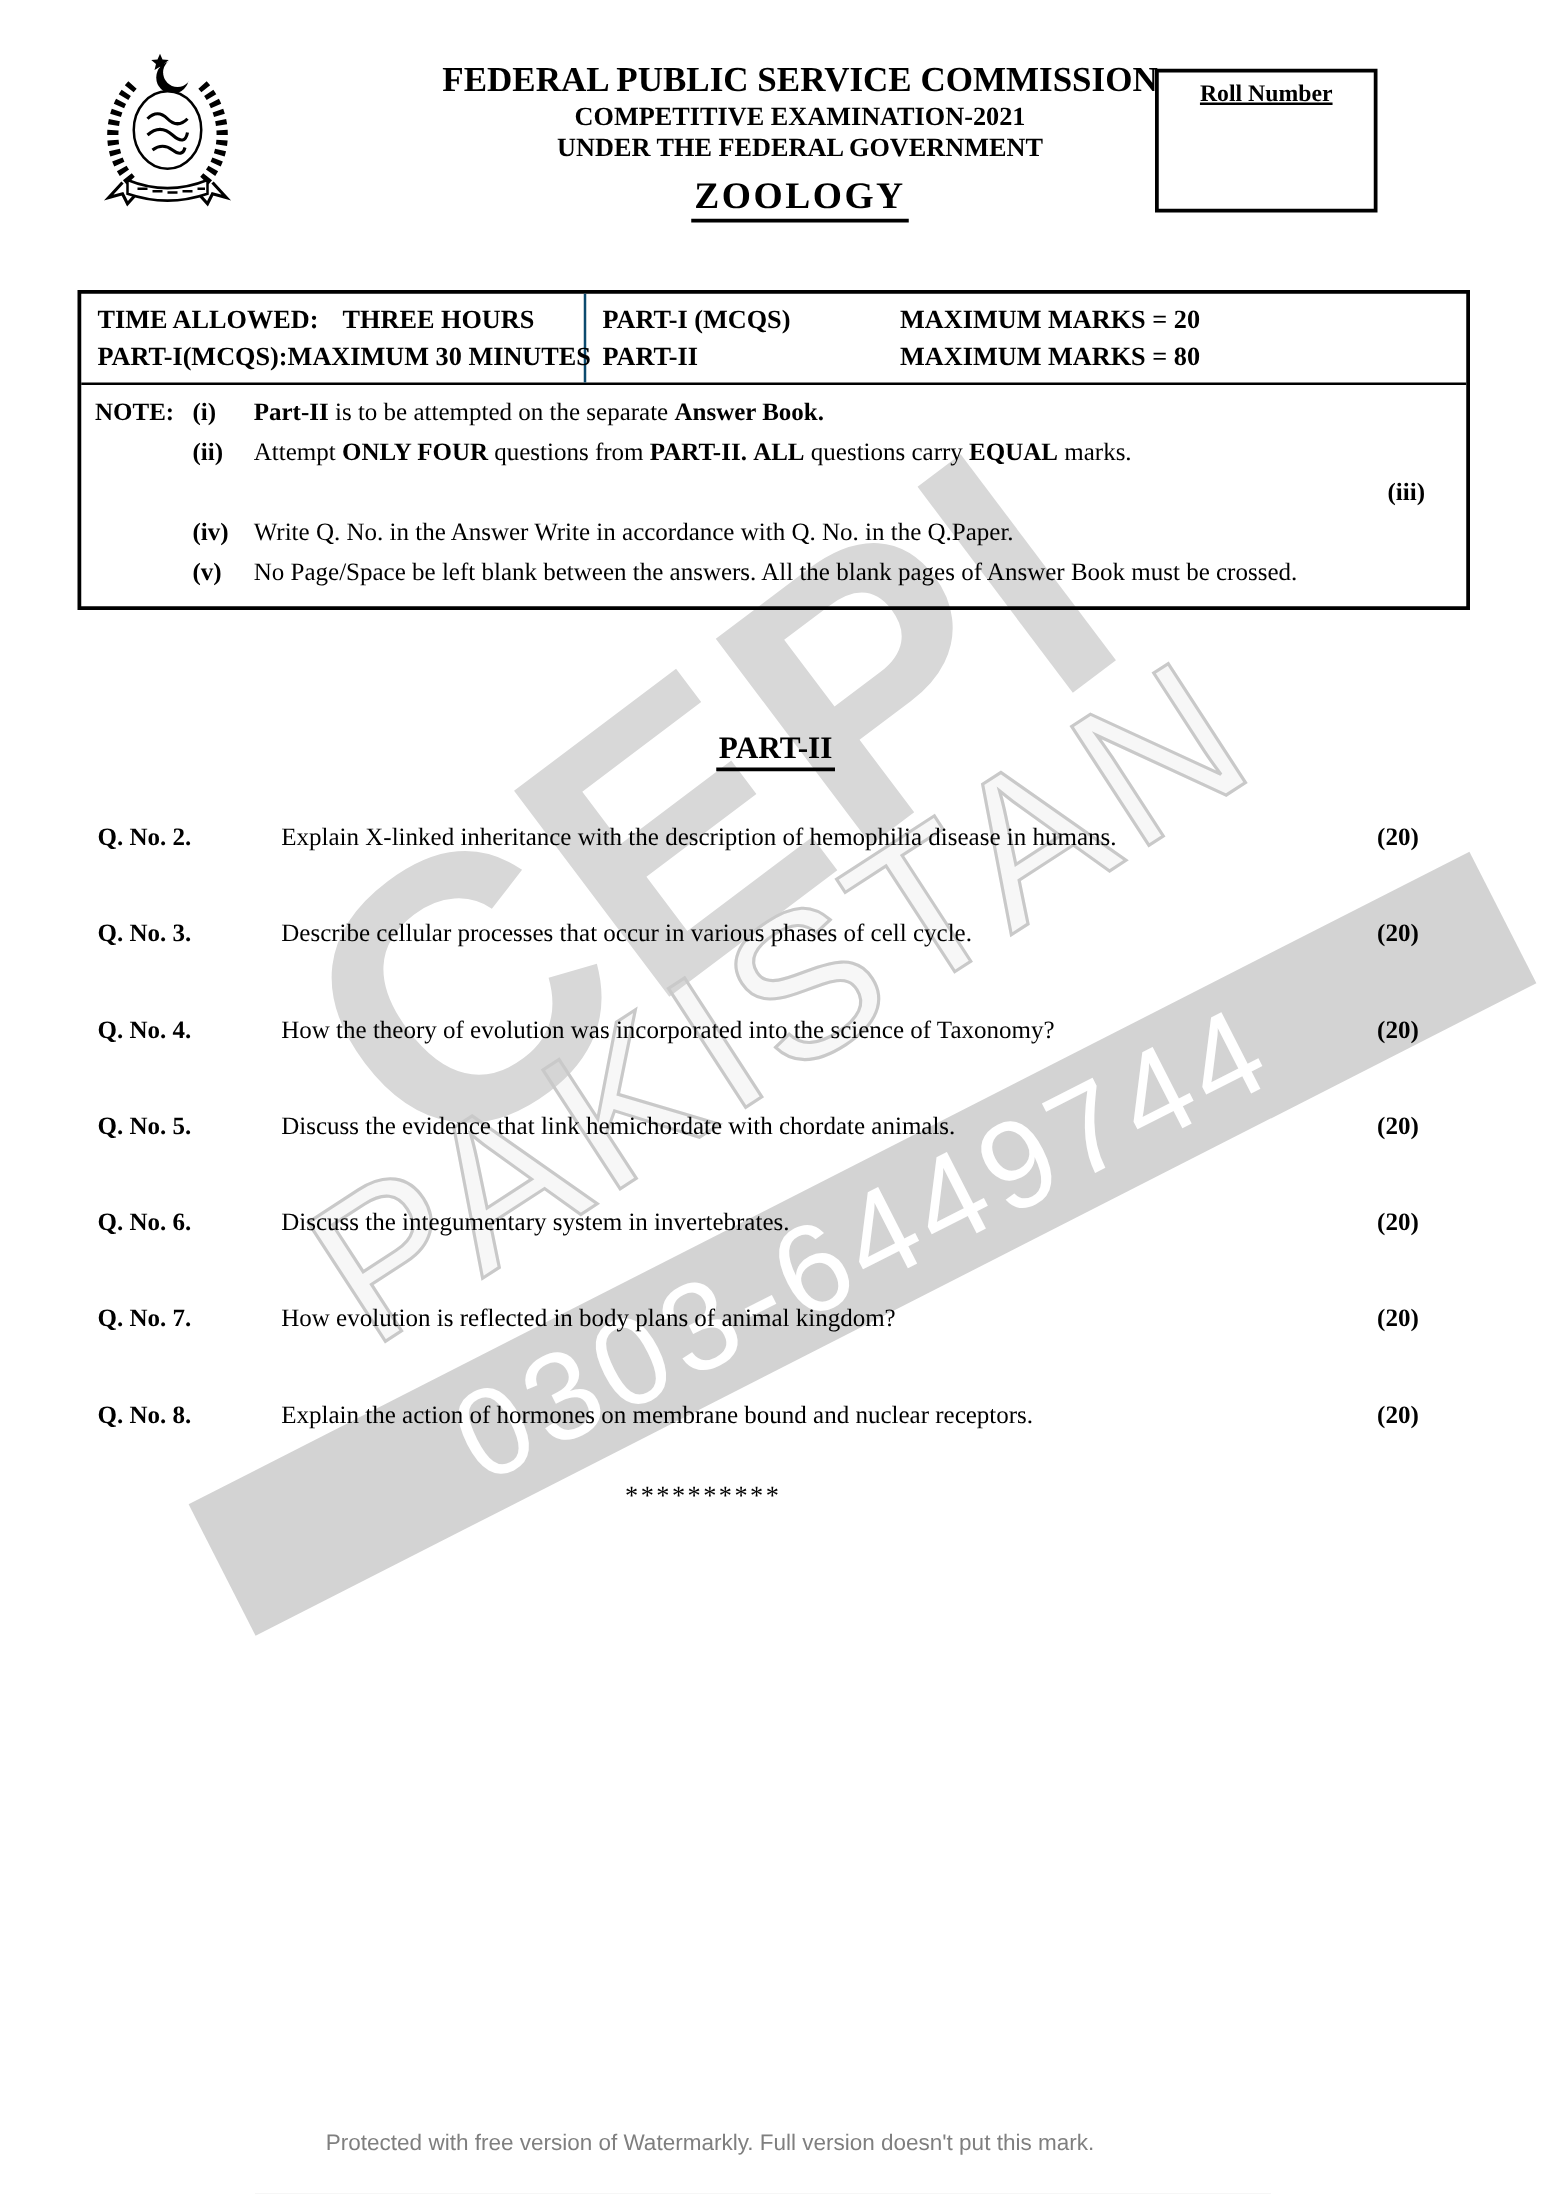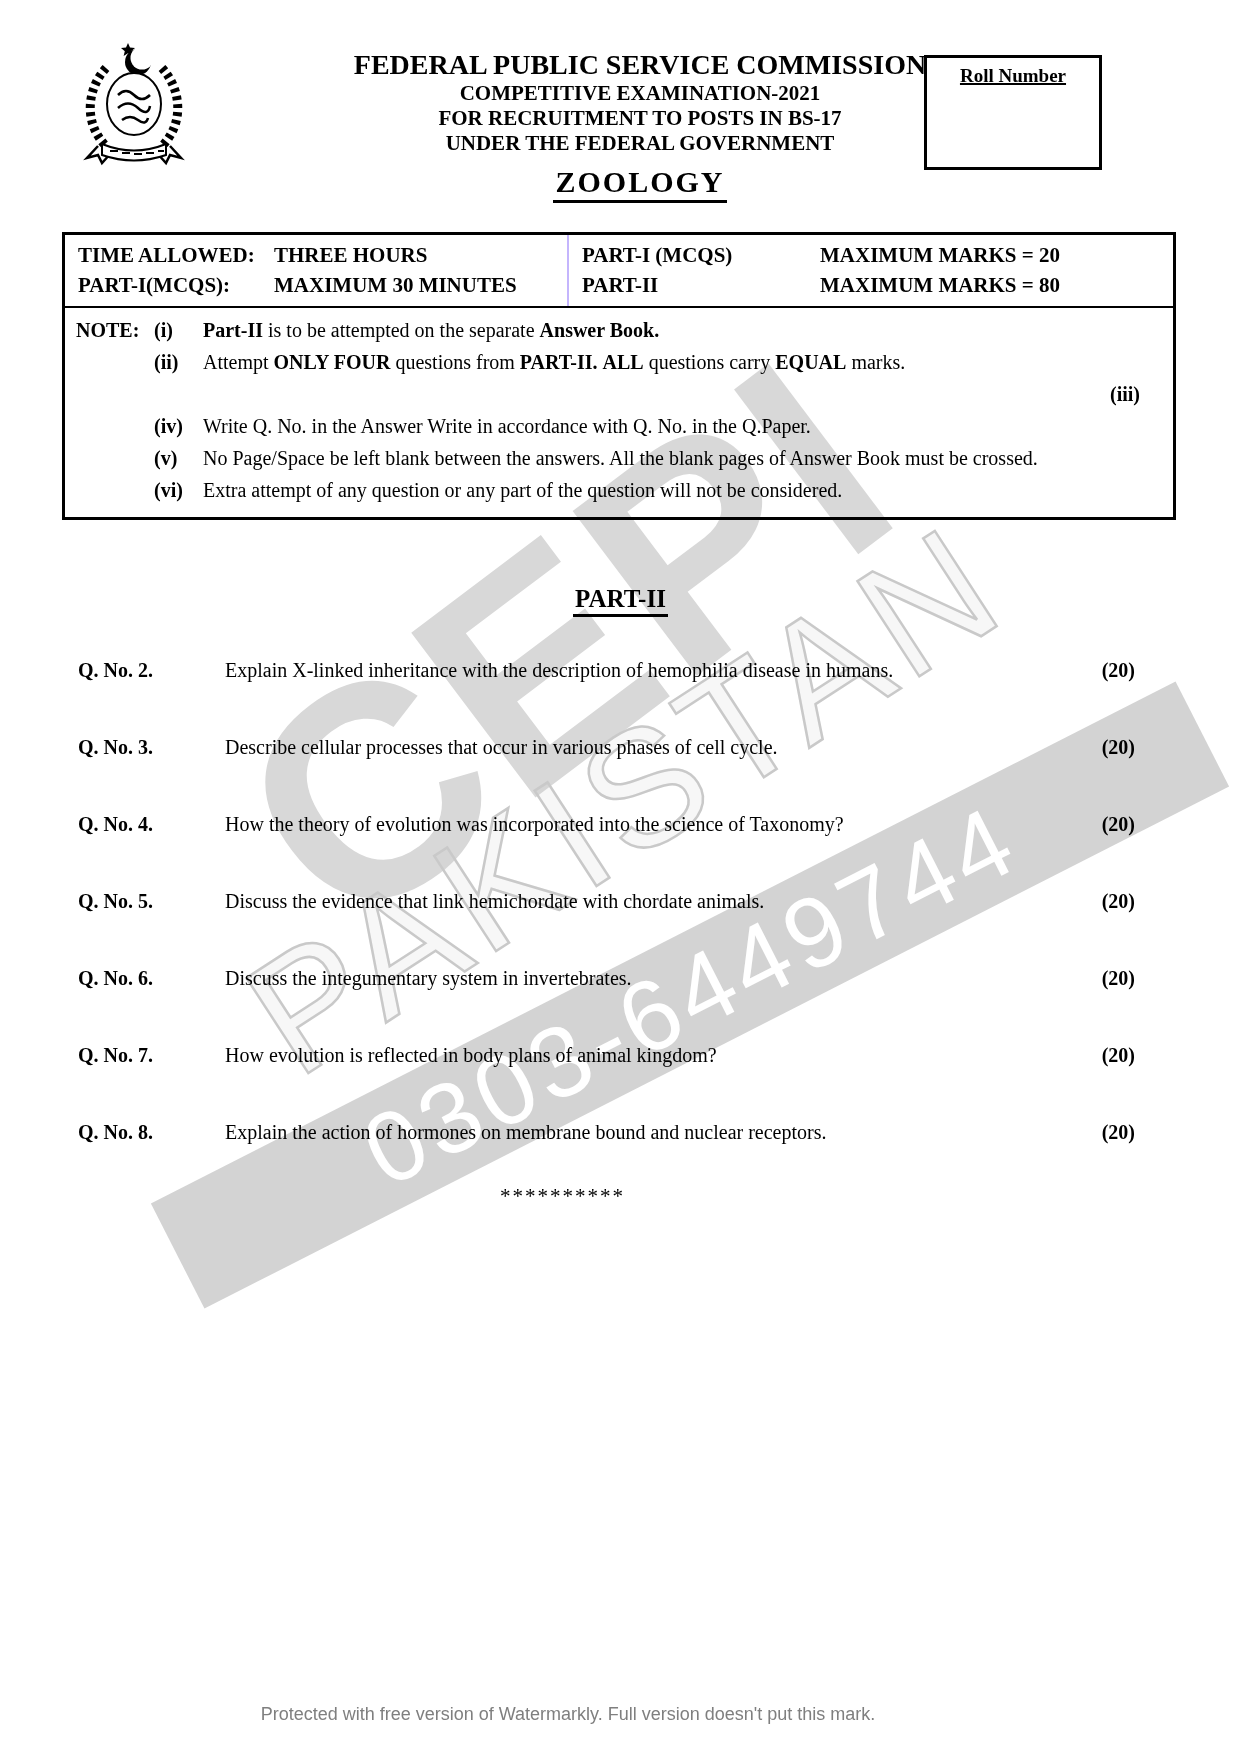--- a/index.html
+++ b/index.html
@@ -31,21 +31,21 @@
   .subject-wrap{margin-top:9px;}
   .subject{display:inline-block;font-size:30px;letter-spacing:2px;border-bottom:3px solid #000;padding:0 2px 1px;}
   .roll-box{position:absolute;left:924px;top:55px;width:172px;height:102px;border:3px solid #000;
             text-align:center;padding-top:7px;}
   .roll-label{display:inline-block;font-weight:bold;font-size:19px;text-decoration:underline;
               text-decoration-thickness:2px;}
 
   
   .info-table{position:absolute;left:62px;top:232px;width:1114px;border:3px solid #000;box-sizing:border-box;}
   .it-top{display:flex;border-bottom:2px solid #000;}
-  .it-left{width:504px;border-right:2px solid #c4b5fd;padding:5px 0 6px 13px;box-sizing:border-box;}
+  .it-left{width:404px;border-right:2px solid #0c4a6e;padding:5px 0 6px 13px;box-sizing:border-box;}
   .it-right{flex:1;padding:5px 0 6px 13px;}
   .it-row{display:flex;font-weight:bold;font-size:21px;line-height:30px;white-space:nowrap;}
   .it-left .it-key{width:196px;}
   .it-right .it-key{width:238px;}
   .it-notes{padding:7px 14px 10px 11px;font-size:20px;}
   .note-row{display:flex;line-height:31px;margin-bottom:1px;justify-content:space-between;}
   .note-prefix{width:78px;font-weight:bold;flex:none;}
   .note-num{width:49px;font-weight:bold;flex:none;}
   .note-text{flex:1;text-align:justify;padding-right:112px;}
 
@@ -89,21 +89,20 @@
       <ellipse cx="66" cy="64" rx="27" ry="31" fill="#fff" stroke="#000" stroke-width="2"></ellipse>
       <path d="M50 55 q8 -8 16 0 t16 0 M50 68 q10 -9 20 0 t12 -2 M54 80 q8 -6 16 0 t10 -2" stroke="#000" stroke-width="2.5" fill="none"></path>
       <path d="M30 106 l-11 12 11 -3 4 8 9 -10 M102 106 l11 12 -11 -3 -4 8 -9 -10" stroke="#000" stroke-width="2.5" fill="#fff"></path>
       <path d="M34 104 q32 13 64 0 l0 11 q-32 11 -64 0 Z" fill="#fff" stroke="#000" stroke-width="2"></path>
       <path d="M42 111 h8 M54 113 h8 M66 114 h8 M78 113 h8 M90 111 h6" stroke="#000" stroke-width="2"></path>
     </svg>
 
     <div class="title-block">
       <div class="title-main">FEDERAL PUBLIC SERVICE COMMISSION</div>
       <div class="title-sub">COMPETITIVE  EXAMINATION-2021</div>
-      <div class="title-sub">FOR RECRUITMENT TO POSTS IN BS-17</div>
       <div class="title-sub">UNDER THE FEDERAL GOVERNMENT</div>
       <div class="subject-wrap">
         <span class="subject">ZOOLOGY</span>
       </div>
     </div>
 
     <div class="roll-box">
       <span class="roll-label">Roll Number</span>
     </div>
 
@@ -153,25 +152,20 @@
     <span class="note-num">(iv)</span>
     <span class="note-text"><span>Write Q. No. in the Answer Write in accordance with Q. No. in the Q.Paper.</span></span>
   </div>
 
   <div class="note-row">
     <span class="note-prefix"></span>
     <span class="note-num">(v)</span>
     <span class="note-text"><span>No Page/Space be left blank between the answers. All the blank pages of Answer Book must be crossed.</span></span>
   </div>
 
-  <div class="note-row">
-    <span class="note-prefix"></span>
-    <span class="note-num">(vi)</span>
-    <span class="note-text"><span>Extra attempt of any question or any part of the question will not be considered.</span></span>
-  </div>
 </div>
     </div>
 
     <div class="part2">
       <h2 class="part2-heading">
         <span>PART-II</span>
       </h2>
       <div class="questions" id="questions">
   <div class="q-row">
     <span class="q-num">Q. No. 2.</span>

